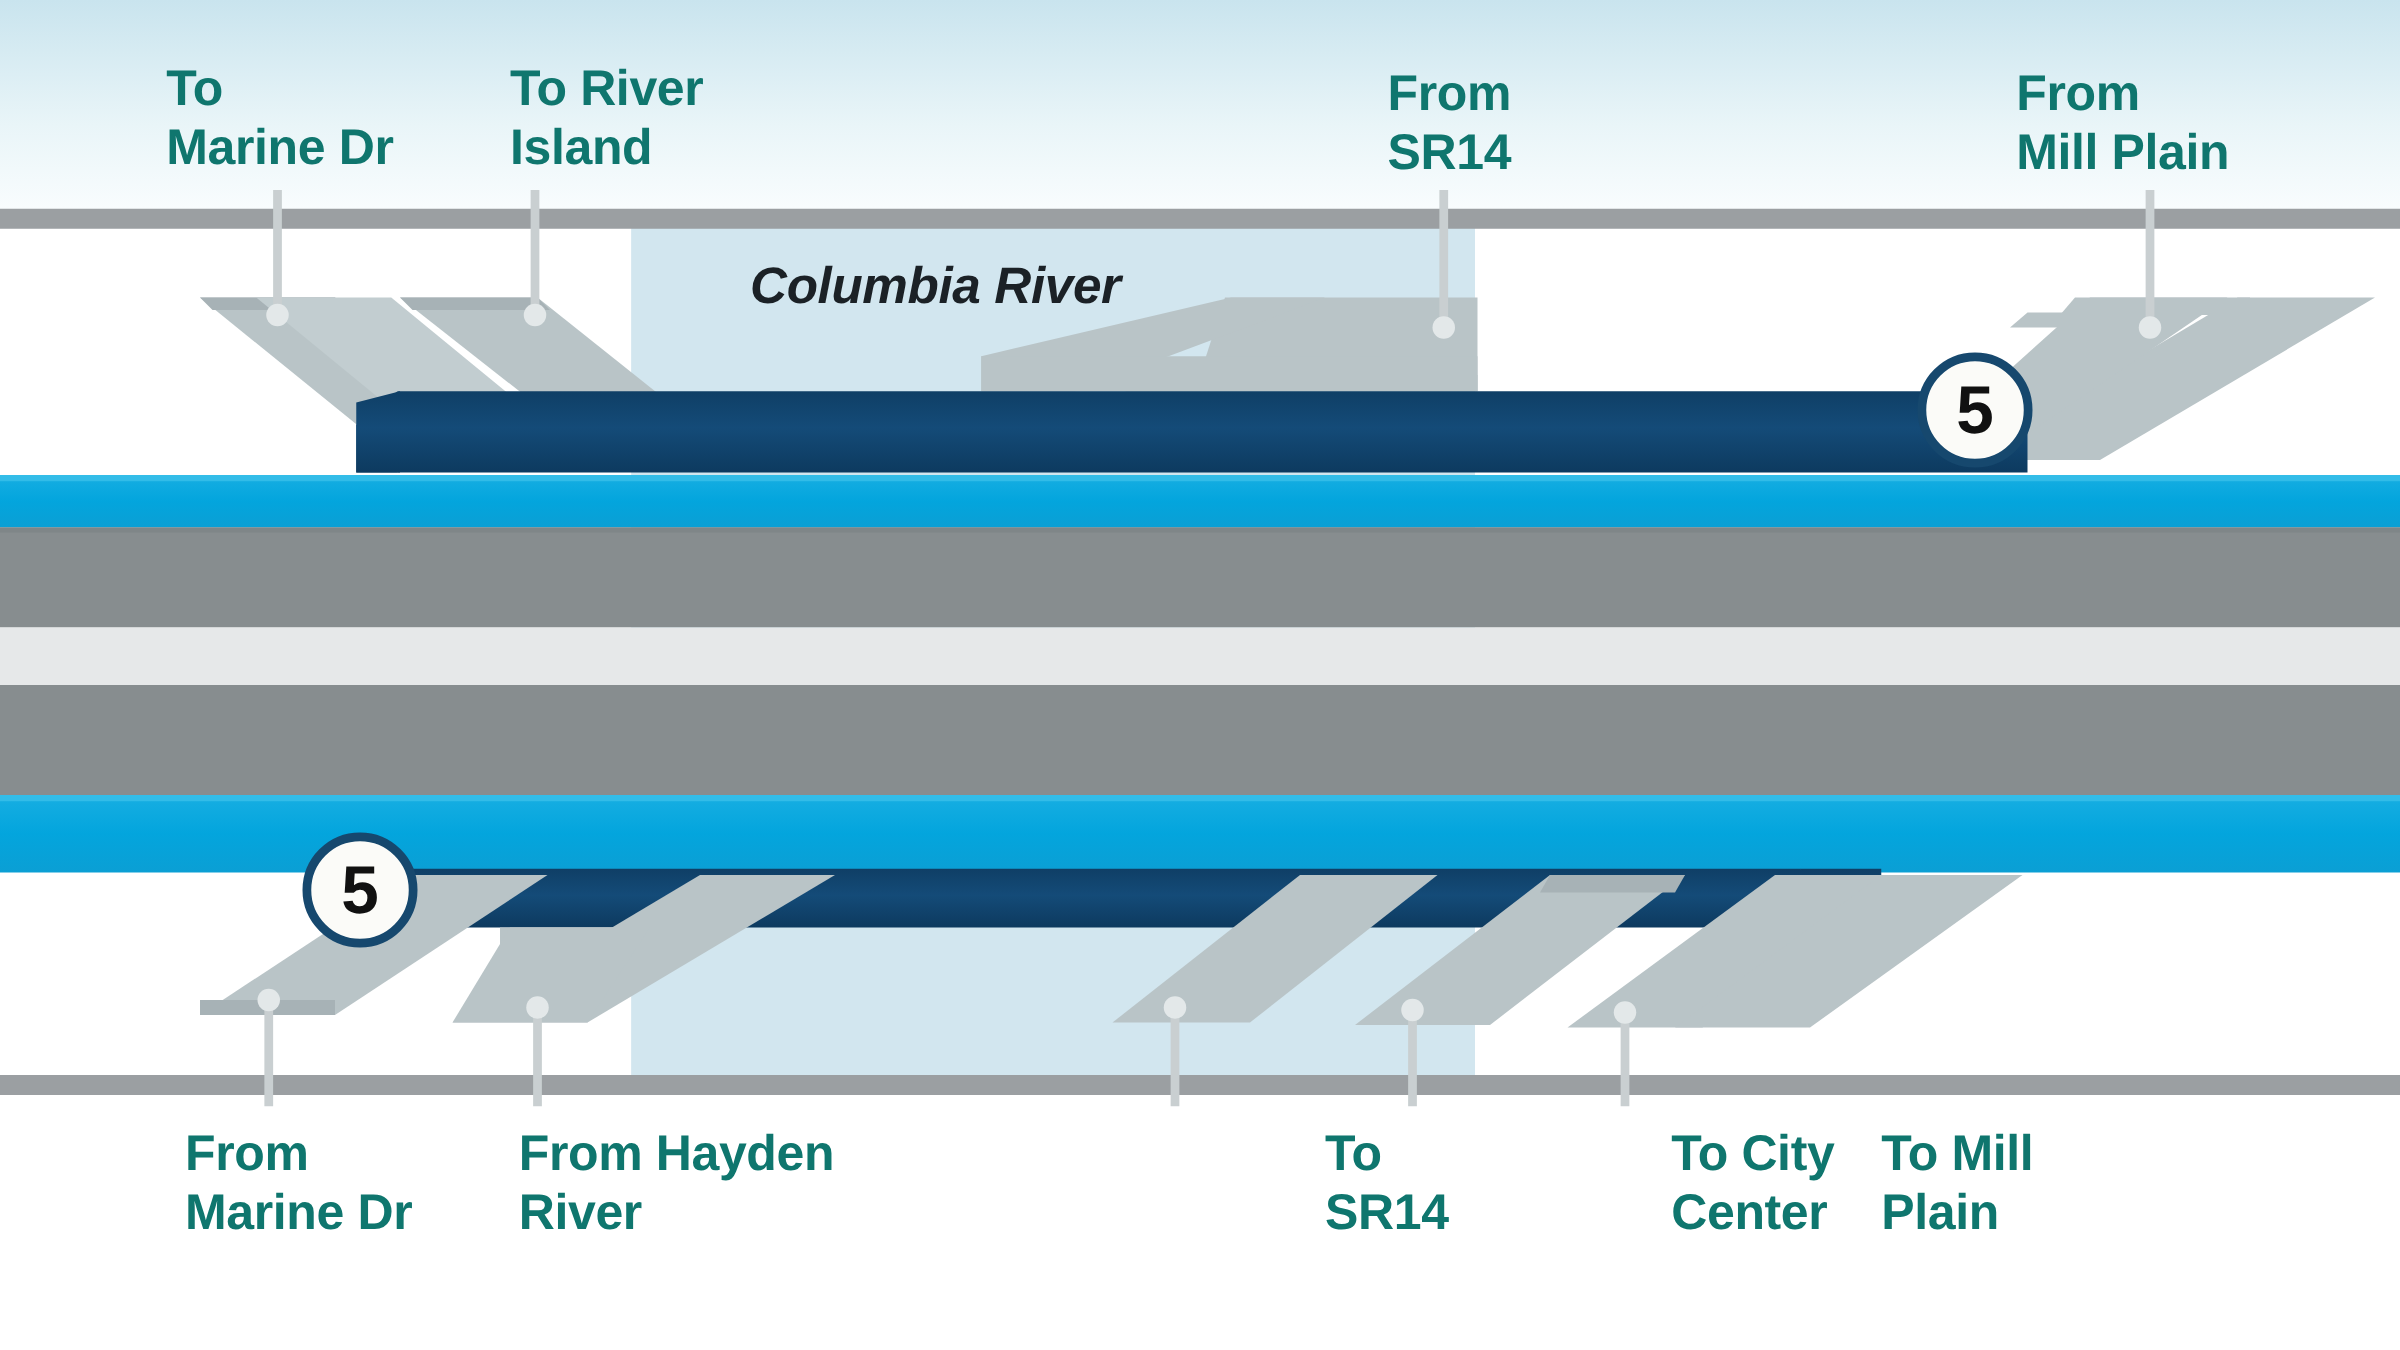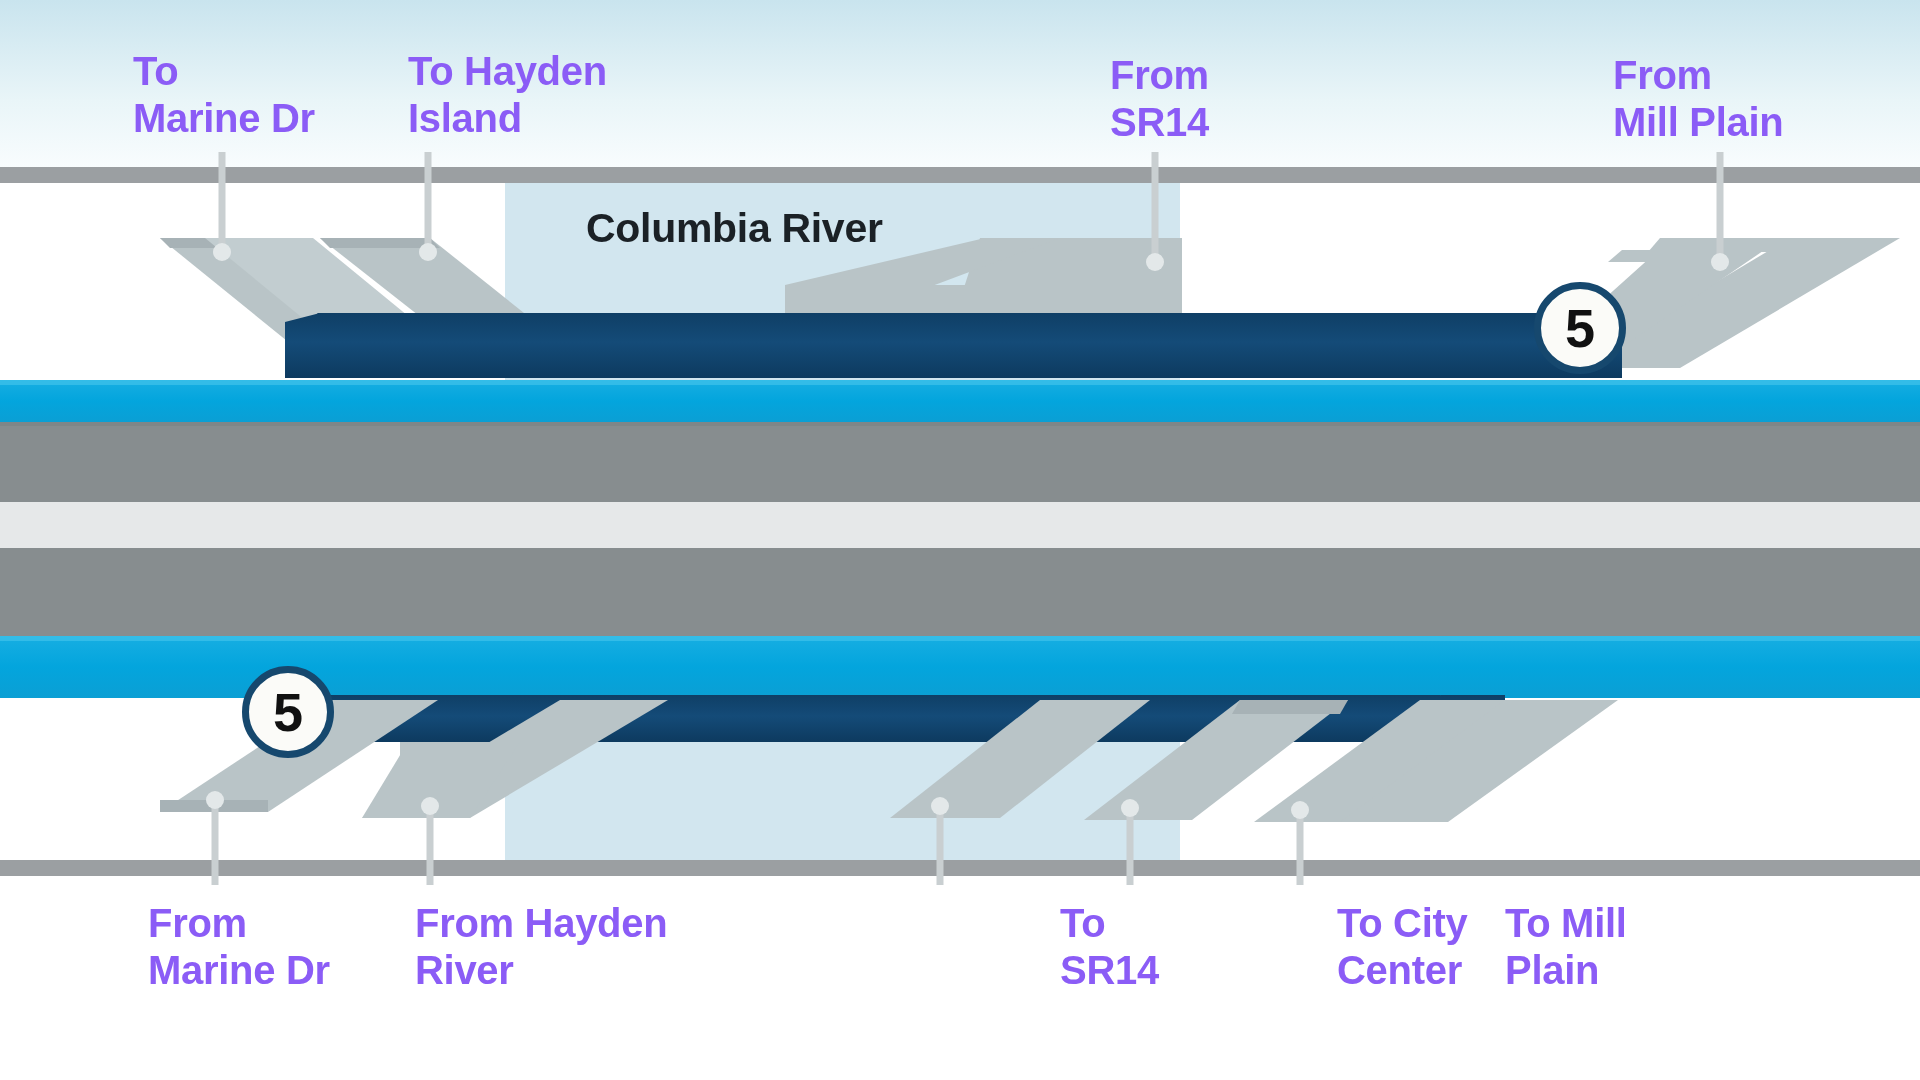--- a/index.html
+++ b/index.html
@@ -10,21 +10,21 @@
   }
   #stage{position:absolute;inset:0;width:1920px;height:1080px;}
   #stage svg{display:block;width:1920px;height:1080px;}
 
   .lbl{
     position:absolute;
     font-family:"Liberation Sans", sans-serif;
     font-weight:bold;
     font-size:40px;
     line-height:1.18;
-    color:#8b5cf6;
+    color:#0f766e;
     white-space:pre-line;
     letter-spacing:-0.3px;
   }
   .river-lbl{
     position:absolute;
     font-family:"Liberation Sans", sans-serif;
     font-weight:bold;
     font-size:41px;
     color:#1b2126;
     letter-spacing:-0.3px;
@@ -151,25 +151,25 @@
   <g fill="#e3e8e9">
     <circle cx="215" cy="800" r="9"></circle>
     <circle cx="430" cy="806" r="9"></circle>
     <circle cx="940" cy="806" r="9"></circle>
     <circle cx="1130" cy="808" r="9"></circle>
     <circle cx="1300" cy="810" r="9"></circle>
   </g>
 </svg>
 </div>
 
-<div class="river-lbl" style="left:586px;top:205px;">Columbia River</div>
+<div class="river-lbl" style="left:600px;top:205px;font-style:italic;">Columbia River</div>
 
 <div class="lbl" style="left:133px;top:48px;">To
 Marine Dr</div>
-<div class="lbl" style="left:408px;top:48px;">To Hayden
+<div class="lbl" style="left:408px;top:48px;">To River
 Island</div>
 <div class="lbl" style="left:1110px;top:52px;">From
 SR14</div>
 <div class="lbl" style="left:1613px;top:52px;">From
 Mill Plain</div>
 
 <div class="lbl" style="left:148px;top:900px;">From
 Marine Dr</div>
 <div class="lbl" style="left:415px;top:900px;">From Hayden
 River</div>

